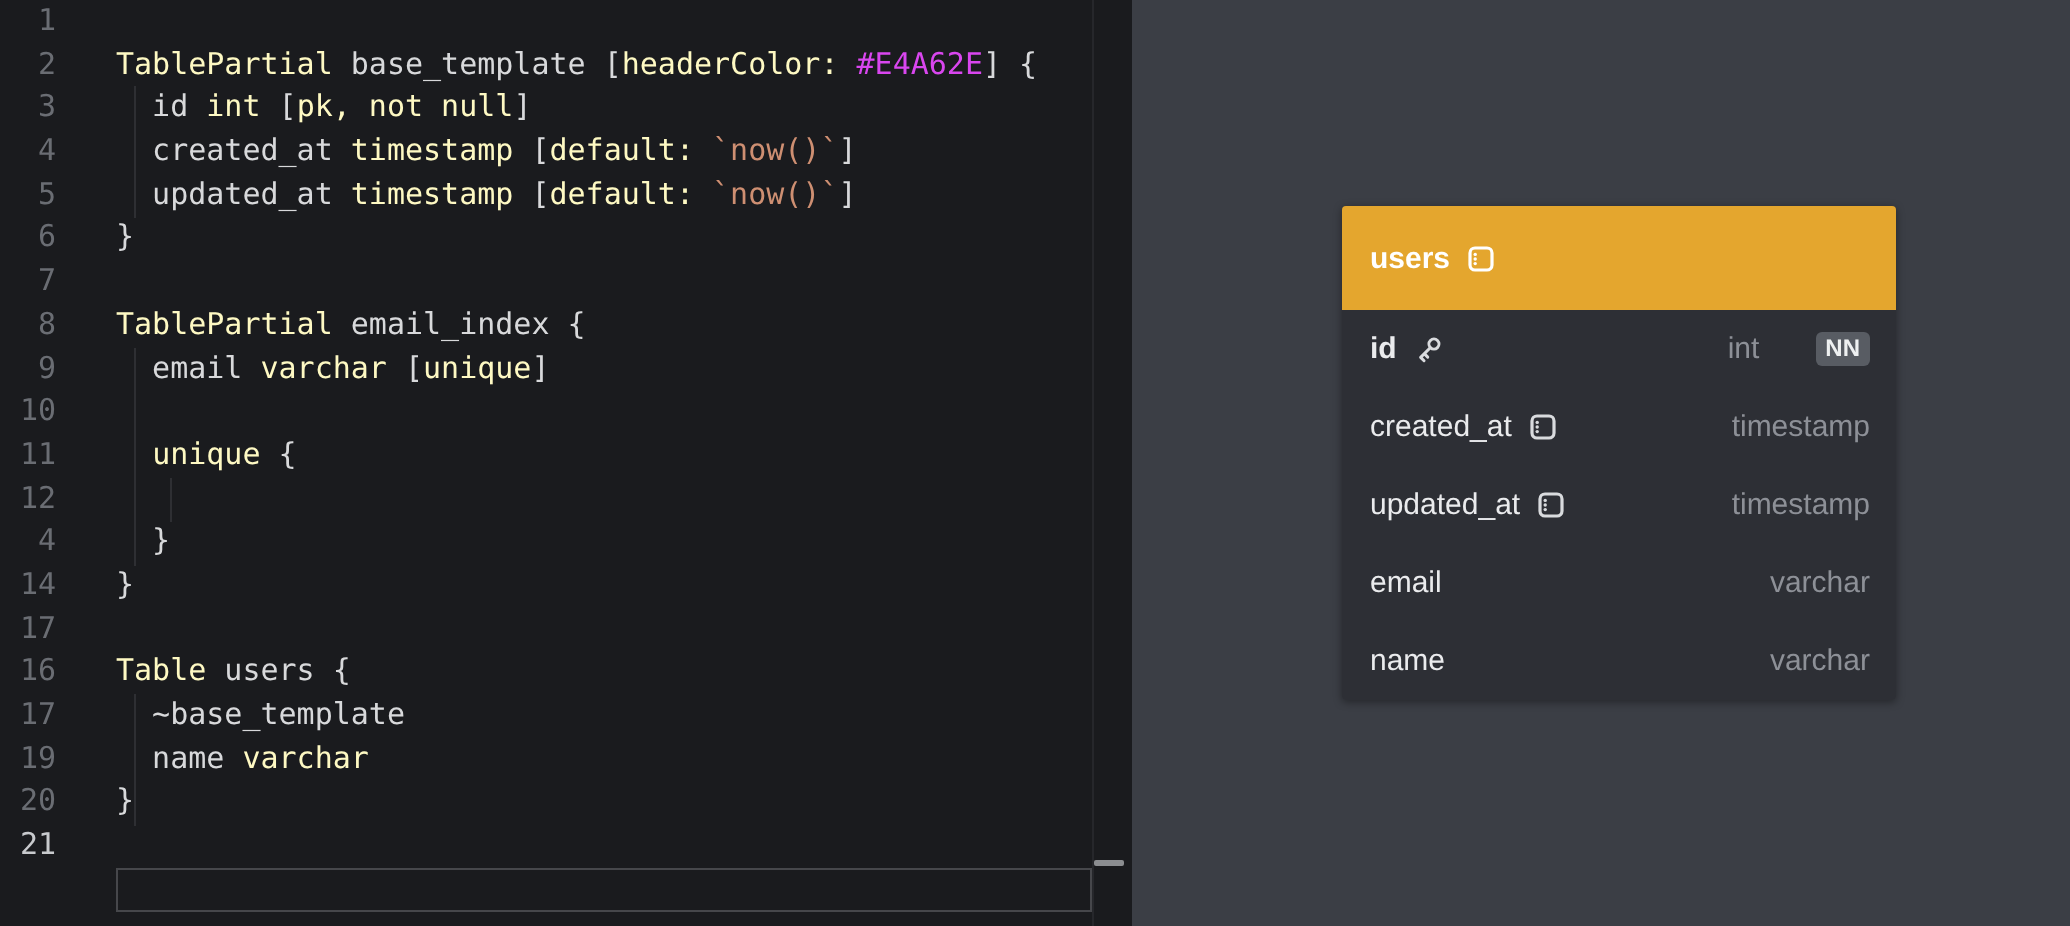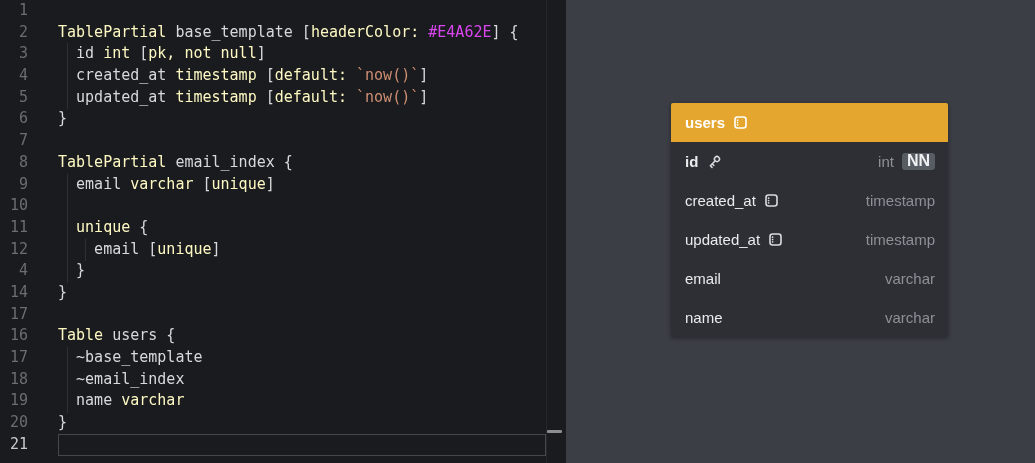--- a/index.html
+++ b/index.html
@@ -40,36 +40,36 @@
 
   
   .diagram-pane { position:absolute; left:566px; top:0; width:469px; height:463px; background:#3b3e45; }
 
   .db-table {
     position:absolute; left:105px; top:103px; width:277px;
     border-radius:2px; box-shadow:0 1px 4px rgba(0,0,0,.4);
     font-size:15px;
   }
   .table-header {
-    height:39px; display:flex; align-items:center; gap:8px;
+    height:52px; display:flex; align-items:center; gap:8px;
     padding:0 14px; border-radius:2px 2px 0 0;
     color:#ffffff; font-weight:bold; cursor:move;
   }
   .table-body { background:#2d2f35; border-radius:0 0 2px 2px; }
   .field-row {
     height:39px; display:flex; align-items:center; justify-content:space-between;
     padding:0 13px 0 14px; cursor:pointer;
   }
   .f-left  { display:flex; align-items:center; gap:8px; color:#eaebed; }
   .f-left.pk { font-weight:bold; }
   .f-right { display:flex; align-items:center; gap:8px; }
   .f-type  { color:#8d9097; }
   .f-badge {
-    background:#585c63; color:#eef0f1; font-size:16px; font-weight:bold;
-    padding:1px 5px 2px; border-radius:3px; line-height:14px;
+    background:#585c63; color:#eef0f1; font-size:12px; font-weight:bold;
+    padding:1px 5px 2px; border-radius:3px; line-height:14px;margin-left:20px;
   }
   .icon { display:inline-flex; align-items:center; }
 </style>
 </head>
 <body>
 
 <div class="editor-pane">
   <div id="lines">
   <div class="line">
     <span class="ln">1</span>
@@ -121,21 +121,20 @@
     <span class="code"></span>
   </div>
 
   <div class="line">
     <span class="ln">11</span>
     <span class="code"><span class="tk-pl">  </span><span class="tk-kw">unique</span><span class="tk-pl"> {</span></span>
   </div>
 
   <div class="line">
     <span class="ln">12</span>
-    <span class="code"><span class="tk-pl">    email [</span><span class="tk-kw">unique</span><span class="tk-pl">]</span></span>
   </div>
 
   <div class="line">
     <span class="ln">4</span>
     <span class="code"><span class="tk-pl">  }</span></span>
   </div>
 
   <div class="line">
     <span class="ln">14</span>
     <span class="code"><span class="tk-pl">}</span></span>
@@ -149,24 +148,20 @@
   <div class="line">
     <span class="ln">16</span>
     <span class="code"><span class="tk-kw">Table</span><span class="tk-pl"> users {</span></span>
   </div>
 
   <div class="line">
     <span class="ln">17</span>
     <span class="code"><span class="tk-pl">  ~base_template</span></span>
   </div>
 
-  <div class="line">
-    <span class="ln">18</span>
-    <span class="code"><span class="tk-pl">  ~email_index</span></span>
-  </div>
 
   <div class="line">
     <span class="ln">19</span>
     <span class="code"><span class="tk-pl">  name </span><span class="tk-kw">varchar</span></span>
   </div>
 
   <div class="line">
     <span class="ln">20</span>
     <span class="code"><span class="tk-pl">}</span></span>
   </div>

